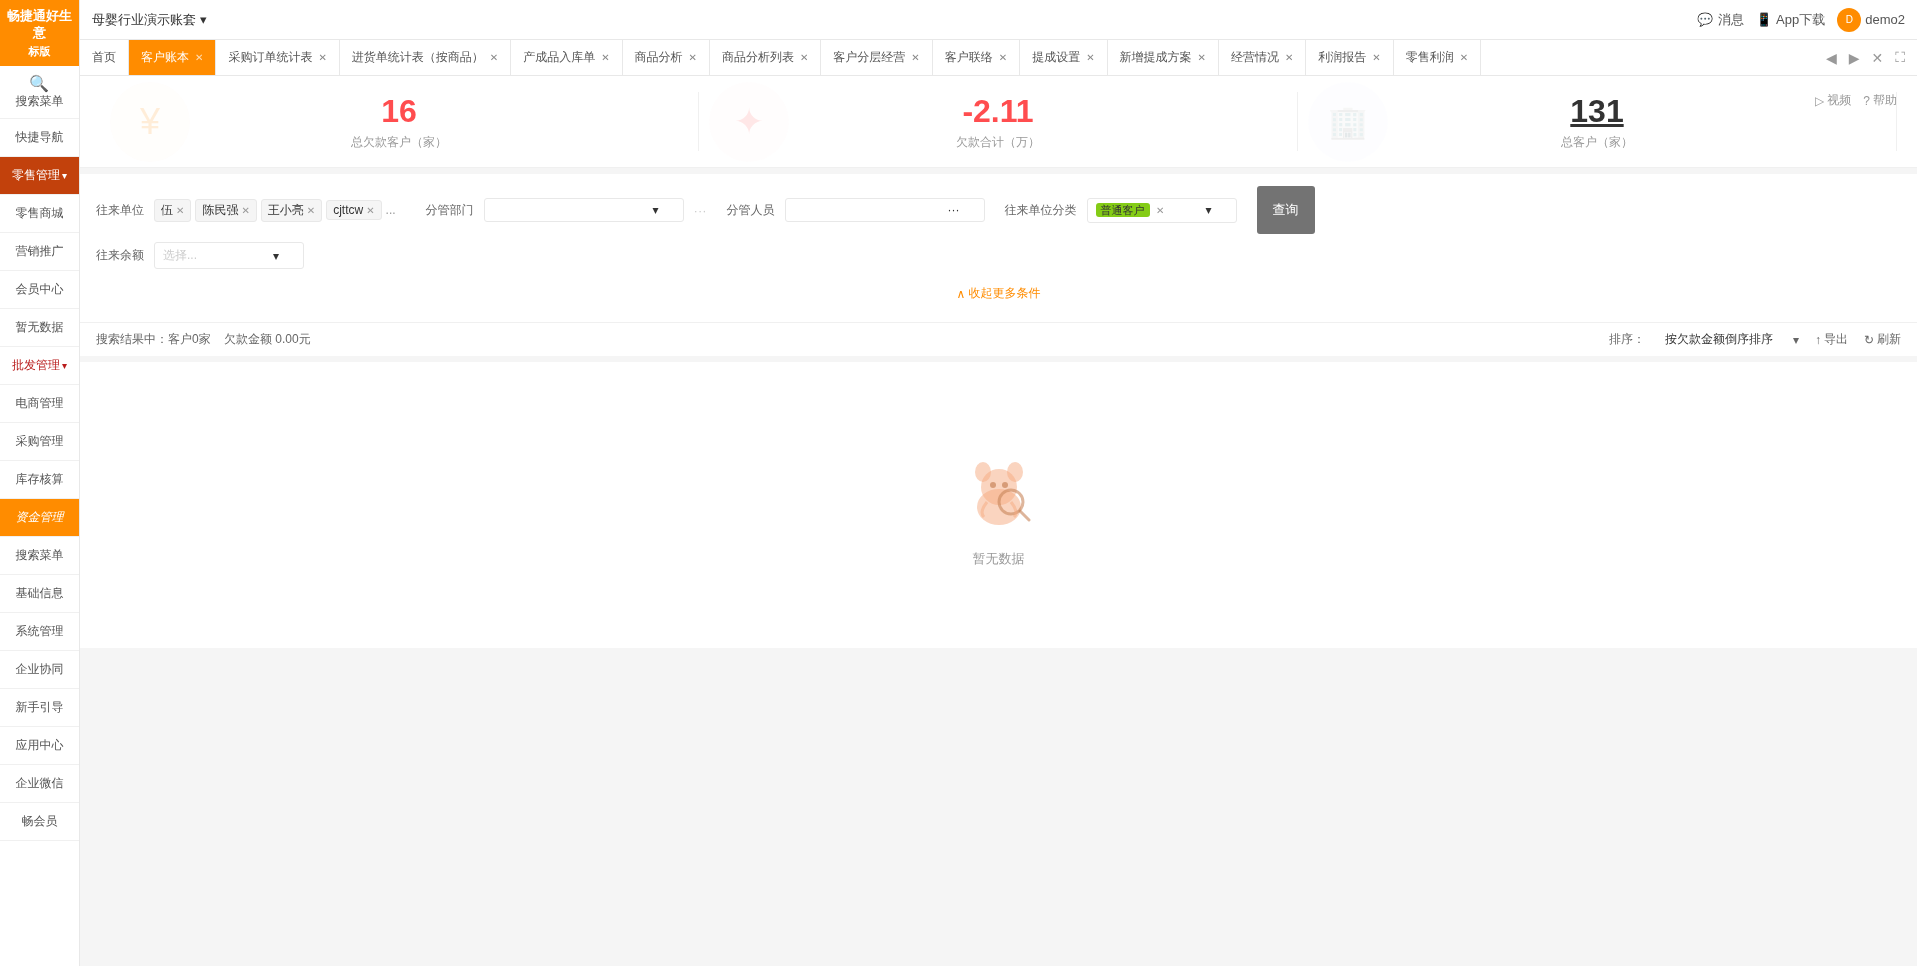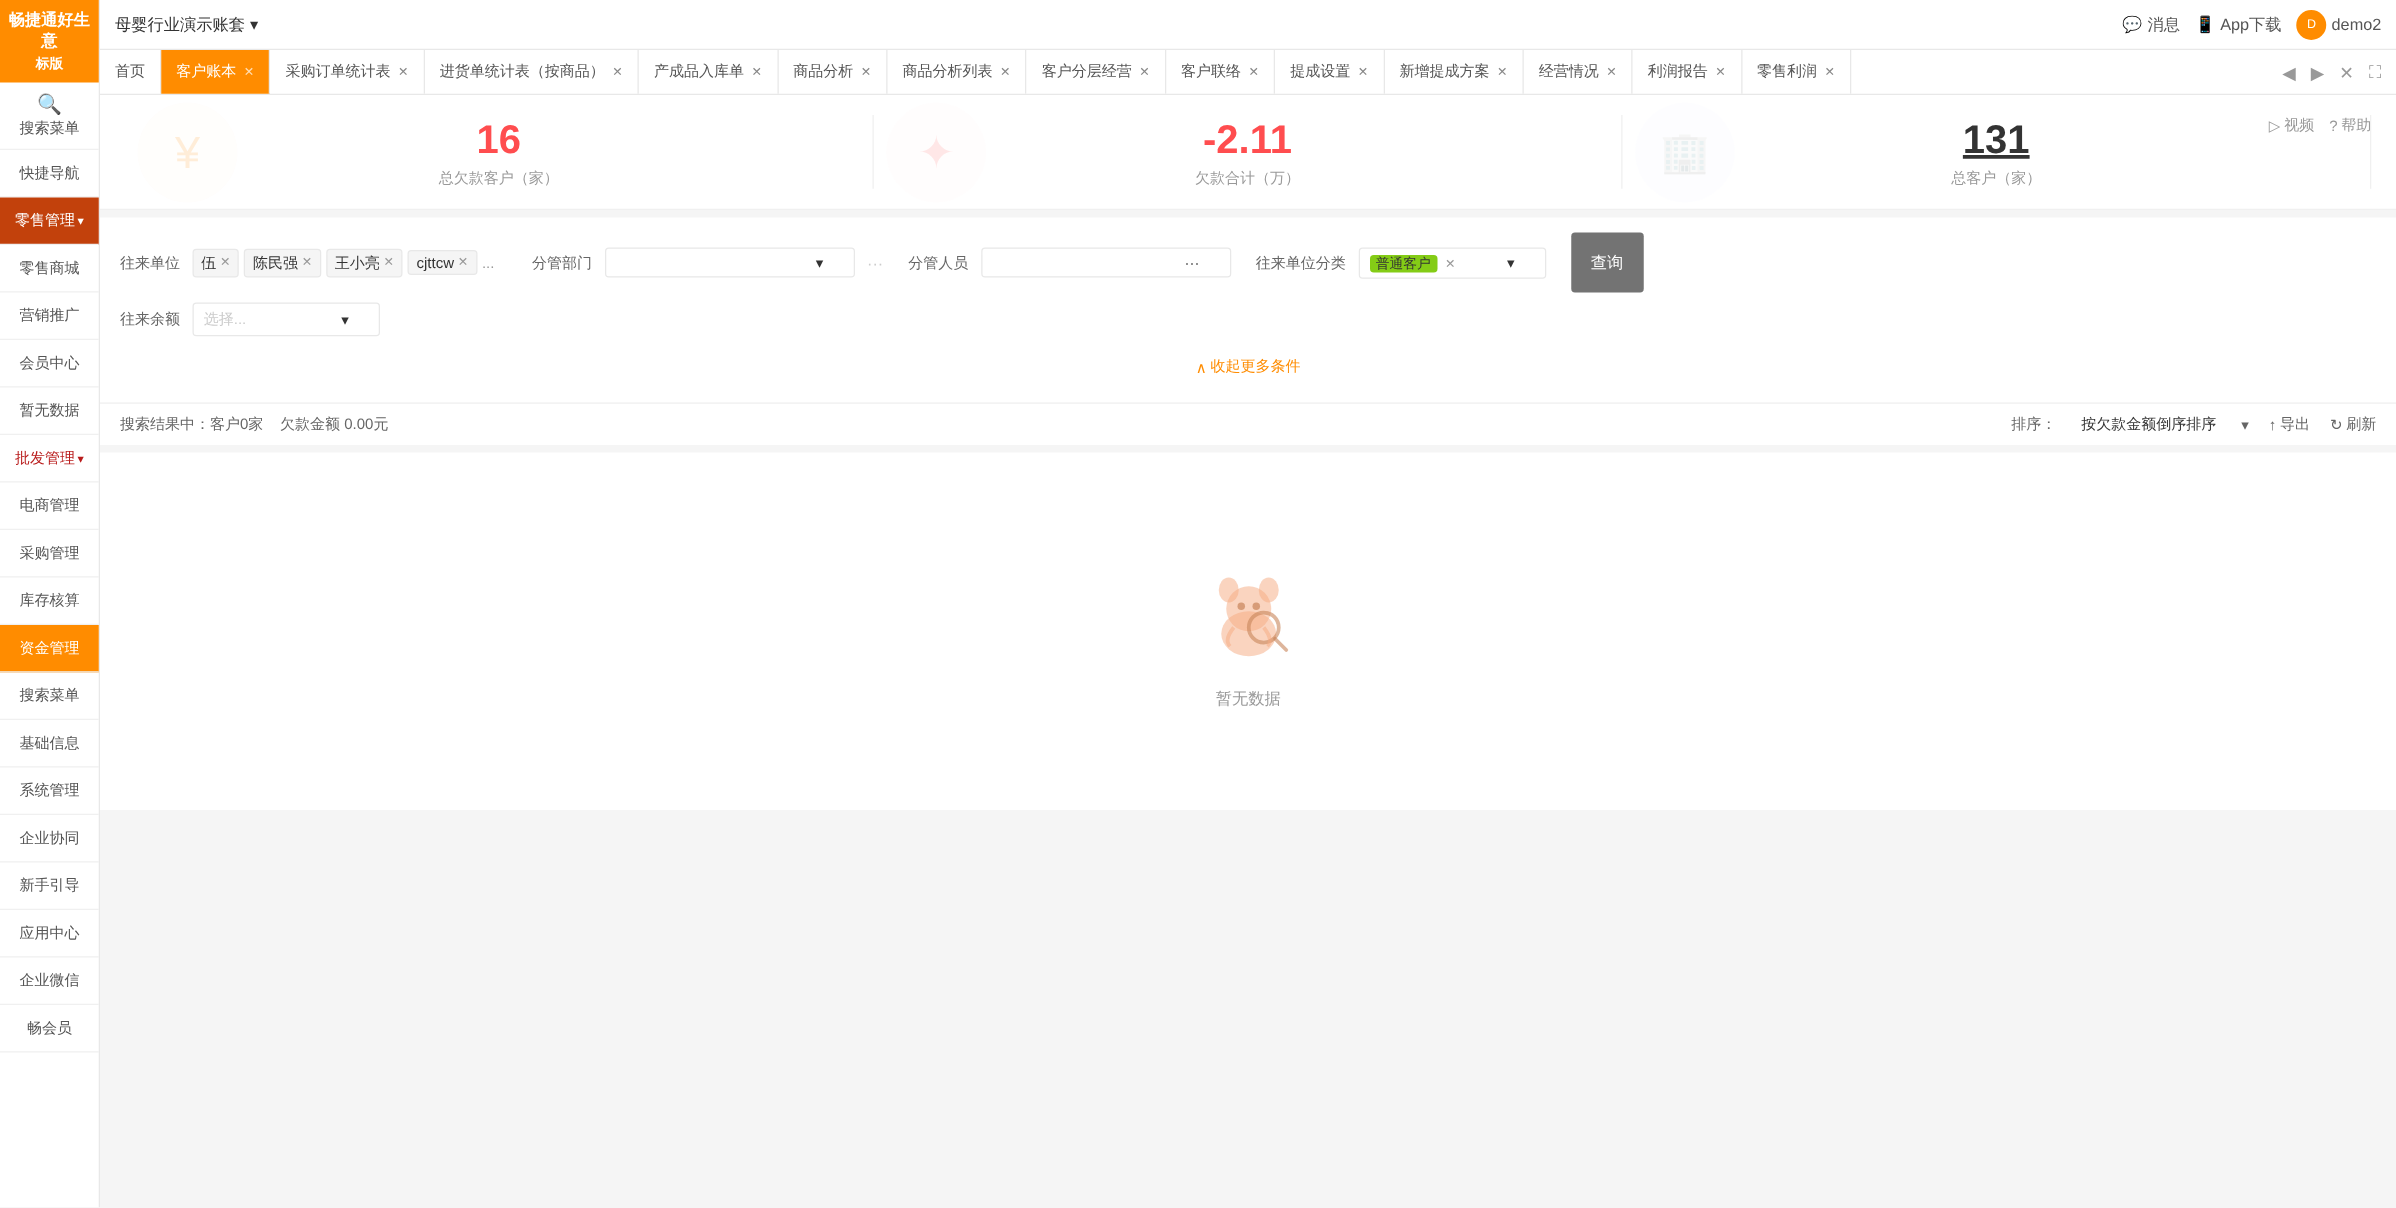--- a/index.html
+++ b/index.html
@@ -3,21 +3,21 @@
   <meta charset="utf-8">
   <style>
     * { box-sizing: border-box; margin: 0; padding: 0; }
     body { font-family: 'Microsoft YaHei', Arial, sans-serif; font-size: 13px; background: #f5f5f5; display: flex; height: 100vh; overflow: hidden; }
 
     
     .sidebar { width: 80px; background: #fff; display: flex; flex-direction: column; border-right: 1px solid #e8e8e8; flex-shrink: 0; }
     .sidebar-logo { background: #ff8c00; padding: 8px 6px; text-align: center; color: white; font-size: 12px; font-weight: bold; line-height: 1.3; min-height: 50px; display: flex; align-items: center; justify-content: center; }
     .sidebar-search { padding: 8px 6px; text-align: center; color: #555; font-size: 12px; cursor: pointer; border-bottom: 1px solid #f0f0f0; }
     .sidebar-nav-item { padding: 10px 6px; text-align: center; color: #555; font-size: 12px; cursor: pointer; border-bottom: 1px solid #f0f0f0; }
-    .sidebar-nav-item.active { background: #ff8c00; color: white; }
+    .sidebar-nav-item.active { background: #ff8c00; color: white; font-style: italic; }
     .sidebar-section { padding: 10px 6px; text-align: center; color: #b91c1c; font-size: 12px; cursor: pointer; border-bottom: 1px solid #f0f0f0; display: flex; align-items: center; justify-content: center; gap: 2px; }
     .sidebar-section.active { background: #c2410c; color: white; }
     .arrow-icon { font-size: 10px; }
 
     
     .main { flex: 1; display: flex; flex-direction: column; overflow: hidden; }
 
     
     .top-header { background: #fff; border-bottom: 1px solid #e8e8e8; display: flex; align-items: center; padding: 0 12px; height: 40px; justify-content: space-between; flex-shrink: 0; }
     .top-header-left { display: flex; align-items: center; gap: 8px; }

